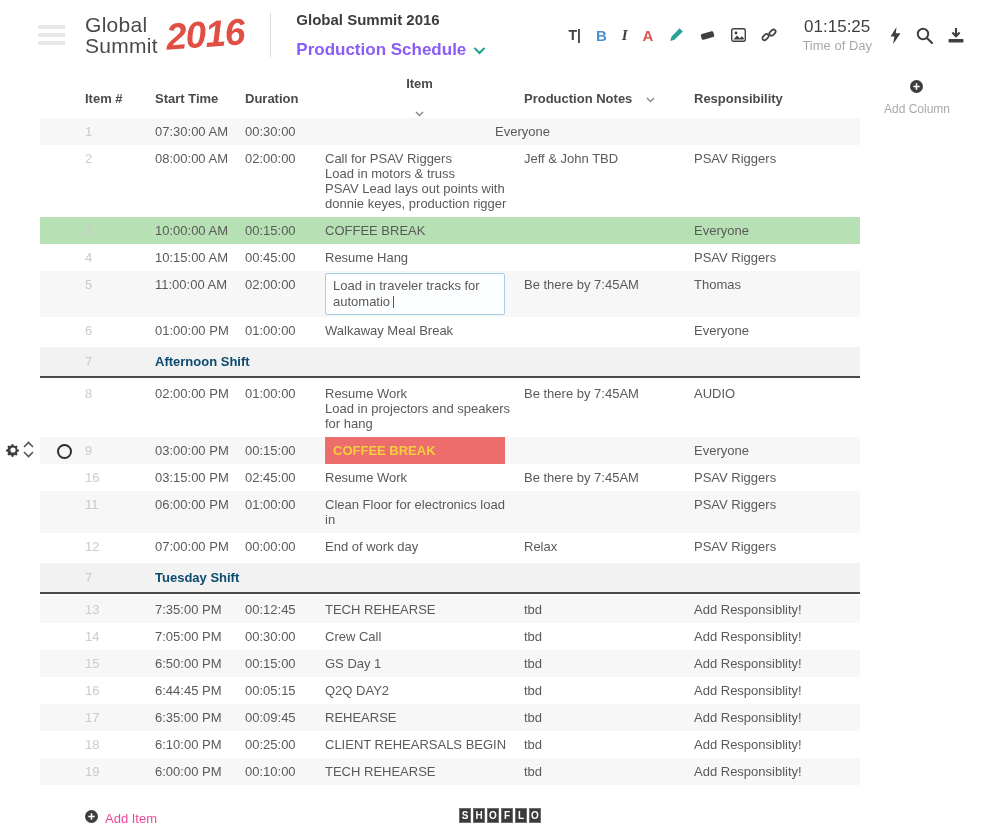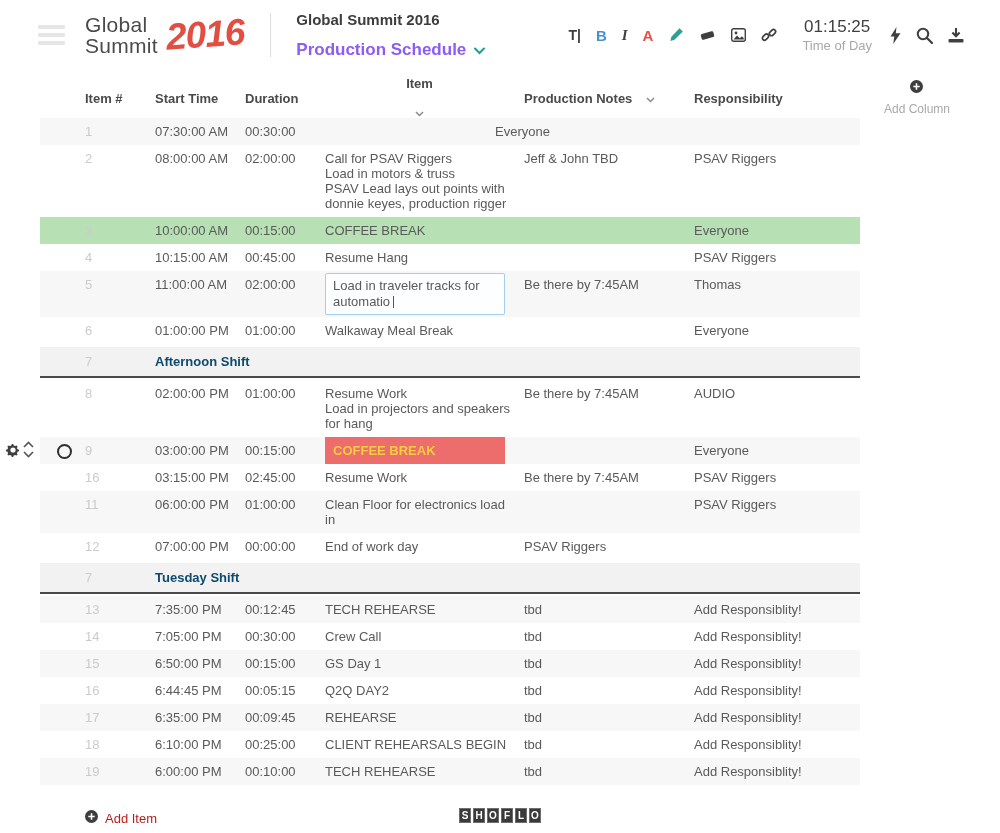--- a/index.html
+++ b/index.html
@@ -50,21 +50,21 @@
   .shift-name{font-weight:bold;color:#0c4a6e;}
   .red-box{background:#ed6c6c;color:#f3cf3d;font-weight:bold;width:180px;box-sizing:border-box;padding:6px 8px;min-height:27px;}
   .edit-cell{padding:2px 10px 2px 0;}
   .edit-box{border:1px solid #a3cfe8;background:#fdfeff;border-radius:2px;width:180px;box-sizing:border-box;padding:4px 7px;line-height:16px;color:#5a5a5a;}
   .caret{display:inline-block;width:1px;height:12px;background:#555;margin-left:3px;vertical-align:-2px;}
   .gear-gutter{position:absolute;left:-34px;top:6px;cursor:pointer;line-height:0;}
   .updown-gutter{position:absolute;left:-17px;top:4px;display:flex;flex-direction:column;gap:3px;cursor:pointer;}
   .circle-marker{position:absolute;left:17px;top:7px;width:11px;height:11px;border:2px solid #2f2f2f;border-radius:50%;background:transparent;cursor:pointer;}
   
   .app-footer{position:absolute;top:806px;left:0;width:1000px;height:27px;}
-  .add-item{position:absolute;left:85px;top:4px;display:flex;align-items:flex-end;gap:7px;color:#b91c1c;font-size:13px;cursor:pointer;}
+  .add-item{position:absolute;left:85px;top:4px;display:flex;align-items:flex-end;gap:7px;color:#ec4899;font-size:13px;cursor:pointer;}
   .shoflo{position:absolute;left:50%;top:2px;transform:translateX(-50%);display:flex;gap:2px;}
   .tile{width:12px;height:15px;background:#3a3a3a;color:#ffffff;font-size:10px;font-weight:bold;display:flex;align-items:center;justify-content:center;box-shadow:inset 0 0 0 1px #6e6e6e;}
 </style>
 </head>
 <body>
 
 <header class="app-header">
   <div class="hamburger">
       <span></span>
       <span></span>
@@ -292,20 +292,21 @@
       <div class="cell c-notes"></div>
       <div class="cell c-resp">PSAV Riggers</div>
     </div>
     <div class="row">
       <div class="cell c-num">12</div>
       <div class="cell c-start">07:00:00 PM</div>
       <div class="cell c-dur">00:00:00</div>
       <div class="cell c-item">
         <div class="">End of work day</div>
       </div>
+      <div class="cell c-notes">Relax</div>
       <div class="cell c-resp">PSAV Riggers</div>
     </div>
     <div class="row shift">
       <div class="cell c-num">7</div>
       <div class="cell shift-name">Tuesday Shift</div>
     </div>
     <div class="row shaded">
       <div class="cell c-num">13</div>
       <div class="cell c-start">7:35:00 PM</div>
       <div class="cell c-dur">00:12:45</div>

